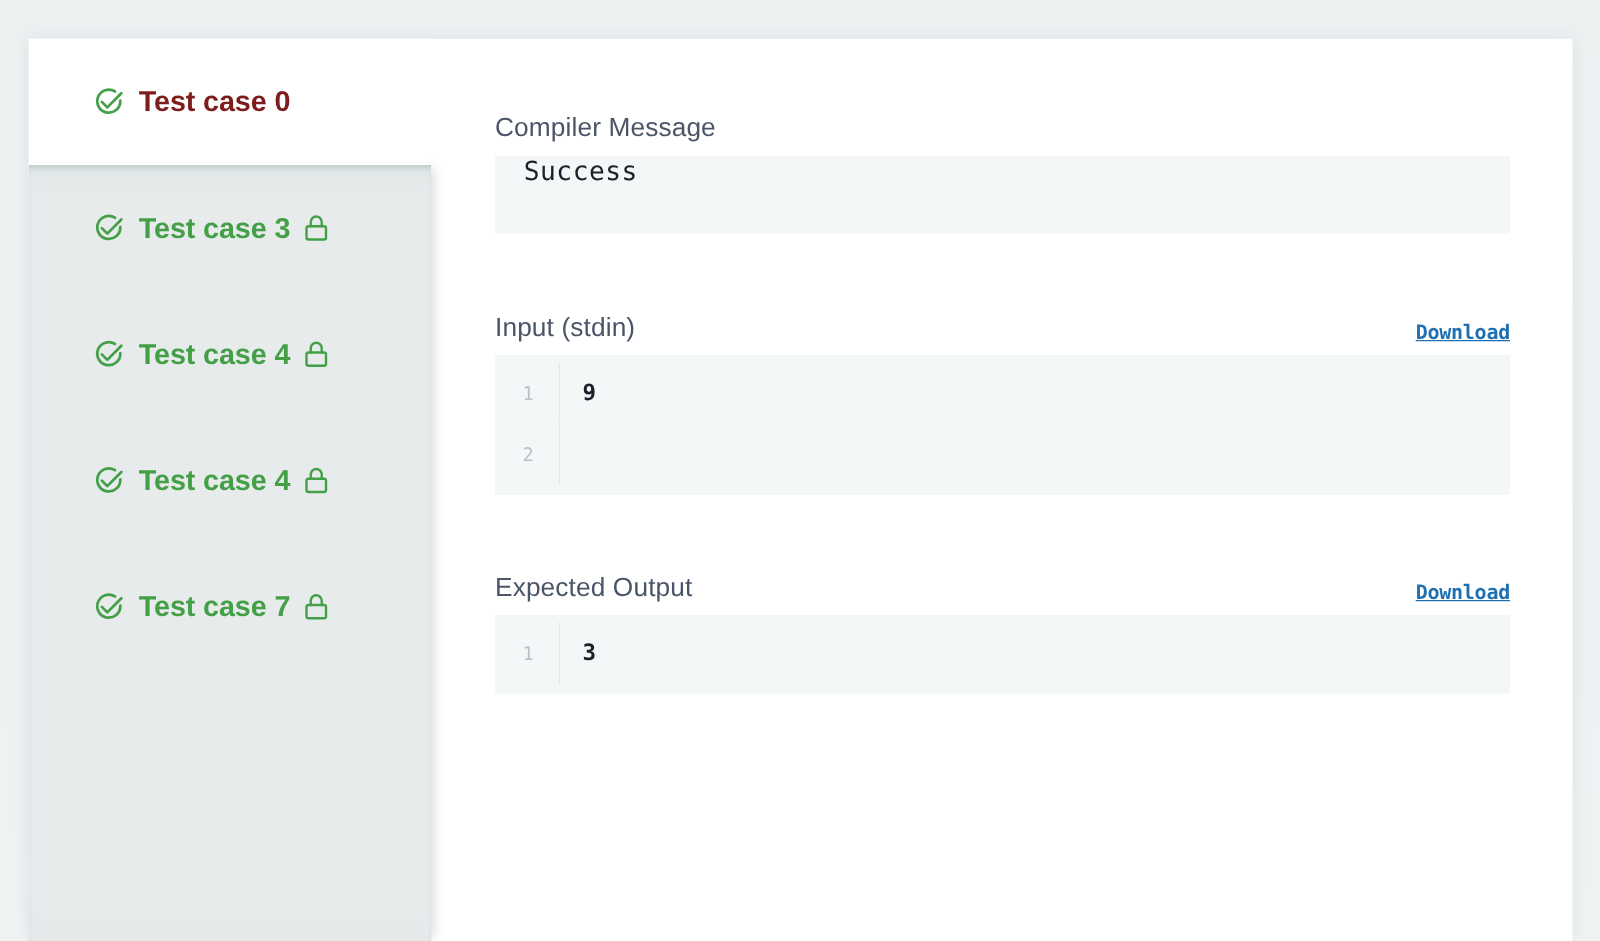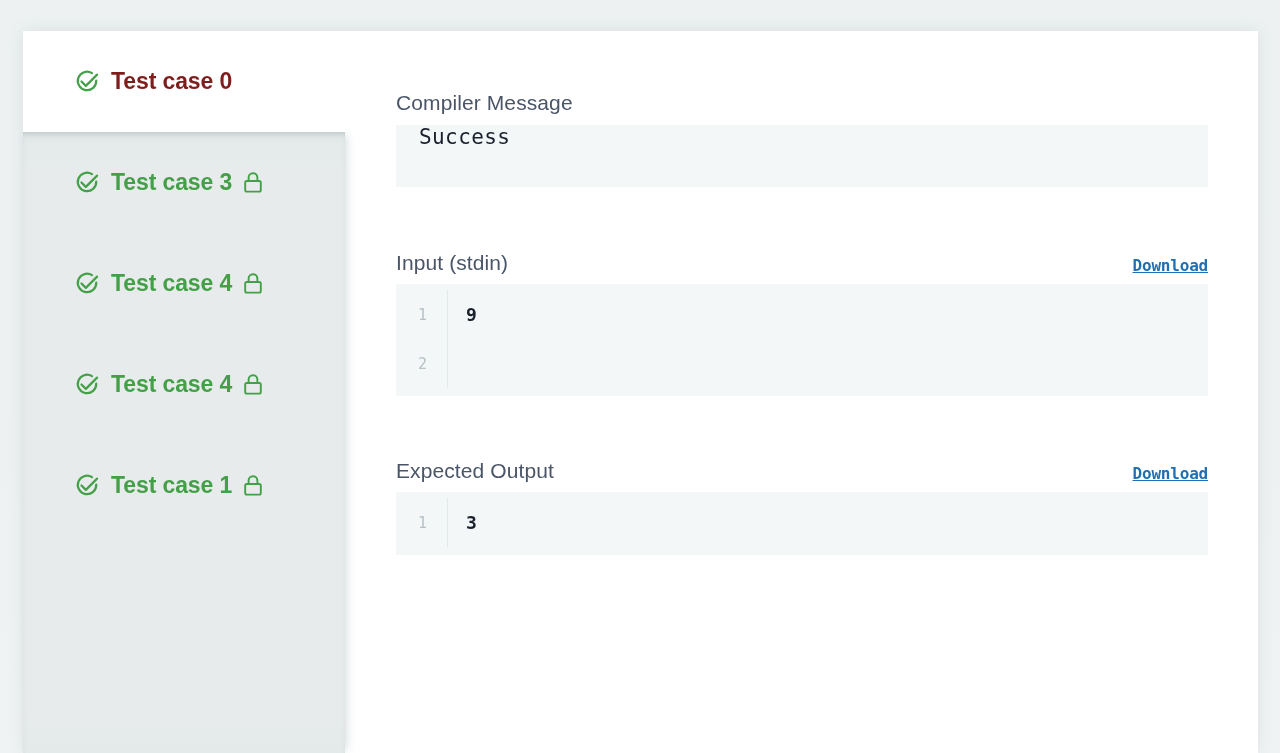--- a/index.html
+++ b/index.html
@@ -241,21 +241,21 @@
           <rect x="2.2" y="10.0" width="15.6" height="10.6" rx="1.6" stroke="#43a047" stroke-width="1.9" fill="none"></rect>
           <path d="M5.6 10.0 V6.6 a4.4 4.4 0 0 1 8.8 0 V10.0" stroke="#43a047" stroke-width="1.9" fill="none" stroke-linecap="round"></path>
         </svg>
       </div>
 
       <div class="tc-item">
         <svg class="ico-check" viewBox="0 0 24 24" fill="none">
           <path d="M21.2 5.4 L10.4 16.2 L6.2 12.0" stroke="#43a047" stroke-width="2.1" stroke-linecap="round" stroke-linejoin="round"></path>
           <path d="M20.4 11.1 A8.85 8.85 0 1 1 16.3 4.0" stroke="#43a047" stroke-width="2.1" stroke-linecap="round" fill="none"></path>
         </svg>
-        <span class="tc-label">Test case 1</span>
+        <span class="tc-label">Test case 7</span>
         <svg class="ico-lock" viewBox="0 0 20 23" fill="none">
           <rect x="2.2" y="10.0" width="15.6" height="10.6" rx="1.6" stroke="#43a047" stroke-width="1.9" fill="none"></rect>
           <path d="M5.6 10.0 V6.6 a4.4 4.4 0 0 1 8.8 0 V10.0" stroke="#43a047" stroke-width="1.9" fill="none" stroke-linecap="round"></path>
         </svg>
       </div>
 
     </div>
   </div>
 
   <div class="content">

